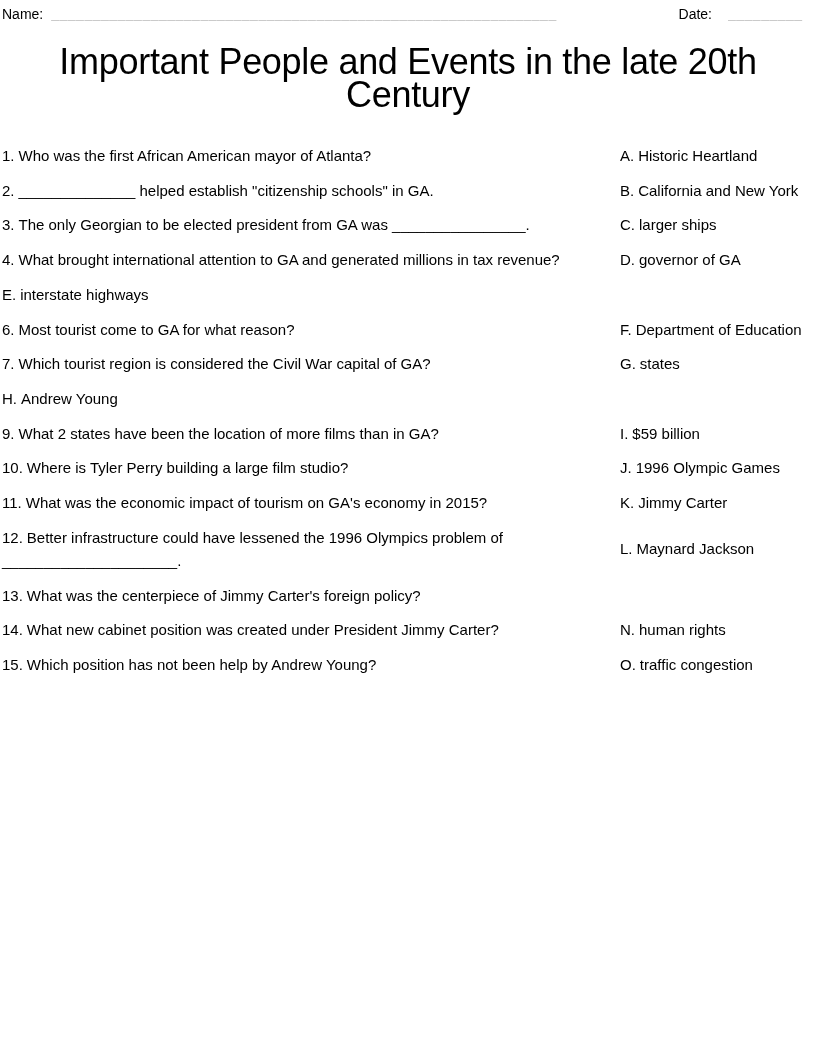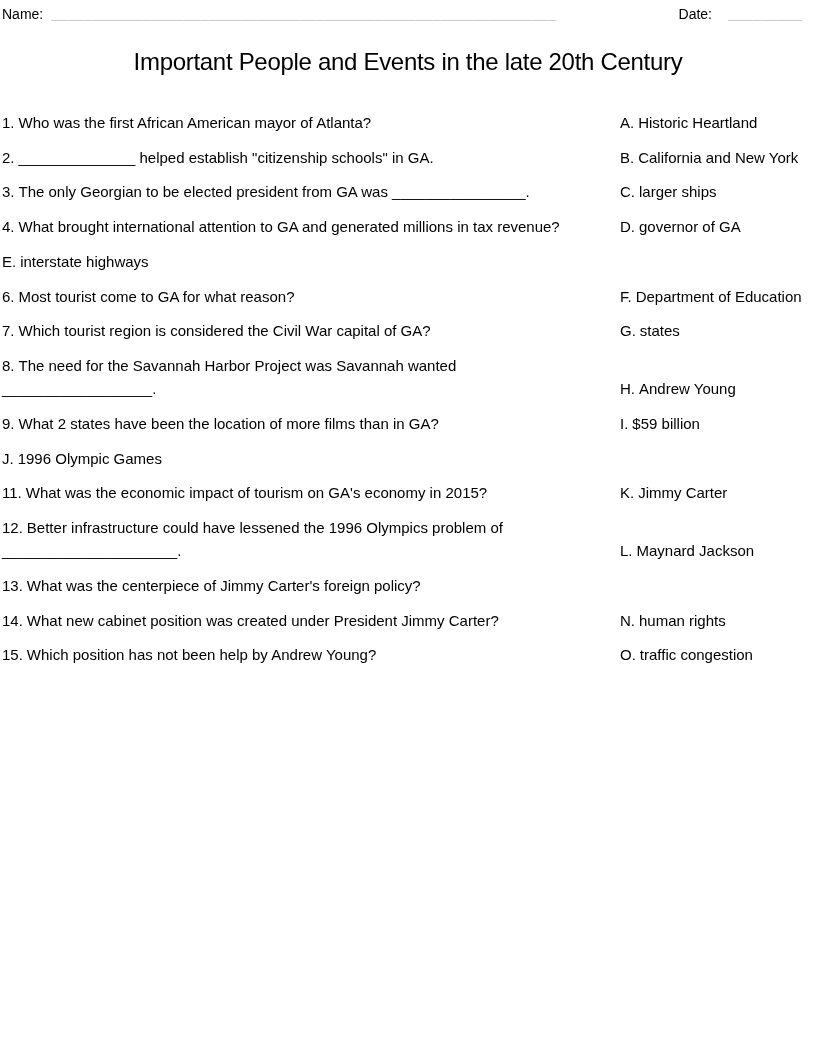--- a/index.html
+++ b/index.html
@@ -30,31 +30,31 @@
     font-weight: bold;
   }
   .name-line { flex: 1 1 auto; margin: 0 16px 0 8px; }
   .date-label { margin-right: 16px; }
   .date-line { width: 84px; flex: 0 0 auto; }
 
   
   .title {
     margin: 20px 0 0 0;
     text-align: center;
-    font-size: 24px;
+    font-size: 36px;
     font-weight: 400;
     letter-spacing: -0.3px;
     line-height: 33px;
   }
 
   
   .main { margin: 33px 0 0 0; padding-left: 2px; }
   .row {
     display: flex;
-    align-items: flex-end;
+    align-items: center;
     margin-bottom: 11.5px;
     font-size: 15px;
     line-height: 23.2px;
   }
   .question {
     width: 618px;
     padding-right: 58px;
     box-sizing: border-box;
     flex: 0 0 auto;
   }
@@ -105,30 +105,30 @@
       <div class="question"><span class="q-num">6.</span><span>Most tourist come to GA for what reason?</span></div>
       <div class="answer"><span class="a-letter">F.</span><span>Department of Education</span></div>
     </div>
 
     <div class="row">
       <div class="question"><span class="q-num">7.</span><span>Which tourist region is considered the Civil War capital of GA?</span></div>
       <div class="answer"><span class="a-letter">G.</span><span>states</span></div>
     </div>
 
     <div class="row">
-      <div class="question"><span class="q-num">8.</span><span>The need for the Savannah Harbor Project was Savannah wanted __________________.</span></div>
       <div class="answer"><span class="a-letter">H.</span><span>Andrew Young</span></div>
     </div>
 
     <div class="row">
       <div class="question"><span class="q-num">9.</span><span>What 2 states have been the location of more films than in GA?</span></div>
       <div class="answer"><span class="a-letter">I.</span><span>$59 billion</span></div>
     </div>
 
     <div class="row">
+      <div class="question"><span class="q-num">10.</span><span>Where is Tyler Perry building a large film studio?</span></div>
       <div class="answer"><span class="a-letter">J.</span><span>1996 Olympic Games</span></div>
     </div>
 
     <div class="row">
       <div class="question"><span class="q-num">11.</span><span>What was the economic impact of tourism on GA's economy in 2015?</span></div>
       <div class="answer"><span class="a-letter">K.</span><span>Jimmy Carter</span></div>
     </div>
 
     <div class="row">
       <div class="question"><span class="q-num">12.</span><span>Better infrastructure could have lessened the 1996 Olympics problem of _____________________.</span></div>

